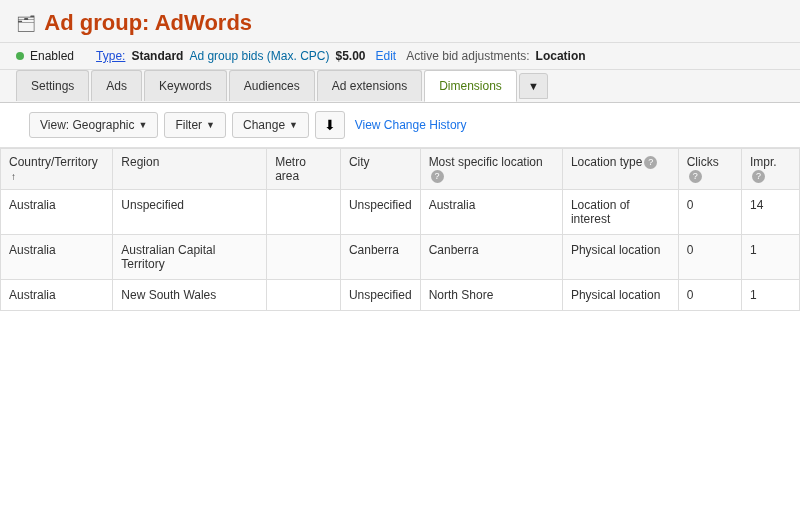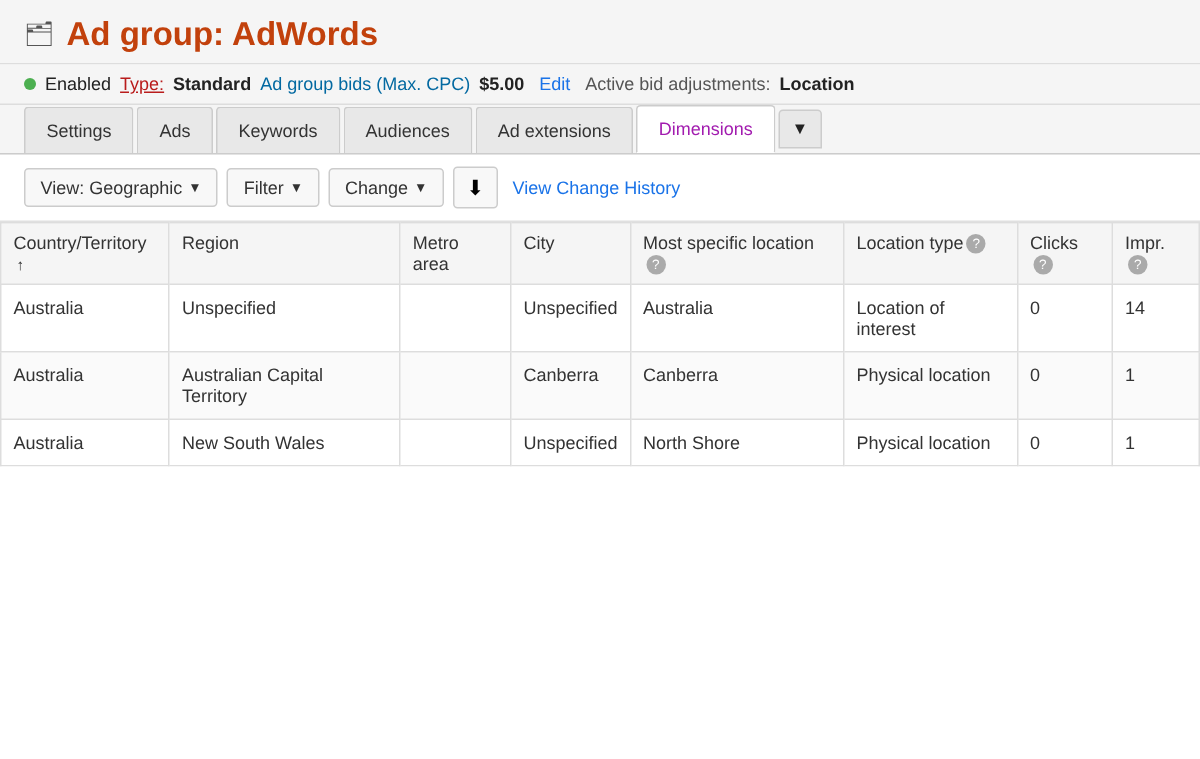--- a/index.html
+++ b/index.html
@@ -44,22 +44,22 @@
       width: 8px;
       height: 8px;
       border-radius: 50%;
       background: #4caf50;
       display: inline-block;
     }
     .status-enabled {
       font-weight: normal;
     }
     .status-type-label {
-      color: #b91c1c;
-      margin-left: 0;
+      color: #1d4ed8;
+      margin-left: 16px;
       text-decoration: underline;
     }
     .status-type-value {
       font-weight: bold;
     }
     .status-bid-label {
       color: #0369a1;
     }
     .status-bid-value {
       font-weight: bold;
@@ -92,36 +92,36 @@
       background: #e8e8e8;
       cursor: pointer;
       font-size: 12px;
       color: #333;
       margin-right: 2px;
       border-radius: 3px 3px 0 0;
     }
     .tab.active {
       background: #fff;
       border-bottom: 1px solid #fff;
-      color: #a21caf;
+      color: #4d7c0f;
       font-weight: normal;
     }
     .tab-more {
       padding: 6px 8px;
       border: 1px solid #ccc;
       background: #e8e8e8;
       cursor: pointer;
       border-radius: 3px 3px 0 0;
       font-size: 11px;
     }
 
     .toolbar {
       display: flex;
       align-items: center;
-      padding: 8px 16px;
+      padding: 8px 29px;
       gap: 6px;
       border-bottom: 1px solid #e0e0e0;
     }
     .toolbar-btn {
       padding: 5px 10px;
       border: 1px solid #ccc;
       background: #f8f8f8;
       border-radius: 3px;
       cursor: pointer;
       font-size: 12px;
@@ -215,21 +215,21 @@
   <span class="status-type-label">Type:</span>
   <span class="status-type-value">Standard</span>
   <span class="status-bid-label">Ad group bids (Max. CPC)</span>
   <span class="status-bid-value">$5.00</span>
   <a class="edit-link">Edit</a>
   <span class="status-adjustments">Active bid adjustments:</span>
   <span class="status-adjustments-value">Location</span>
 </div>
 
 <div class="tabs-bar">
-  <div id="tabs-container" style="display: flex; align-items: center;">
+  <div id="tabs-container" style="display: flex; align-items: flex-start;">
       <div class="tab">Settings</div>
       <div class="tab">Ads</div>
       <div class="tab">Keywords</div>
       <div class="tab">Audiences</div>
       <div class="tab">Ad extensions</div>
       <div class="tab active">Dimensions</div>
     </div>
   <div class="tab-more">▼</div>
 </div>
 

